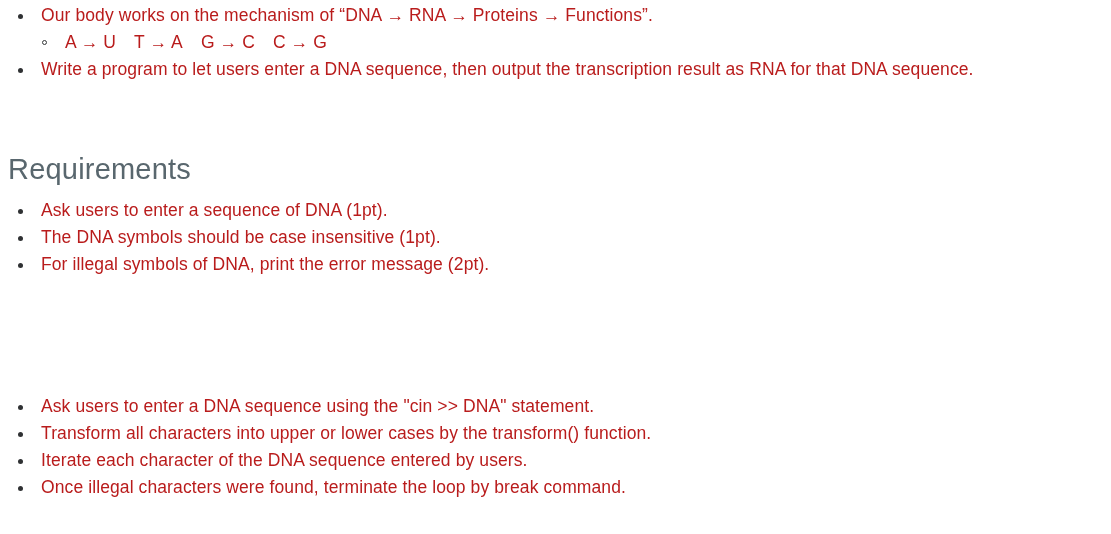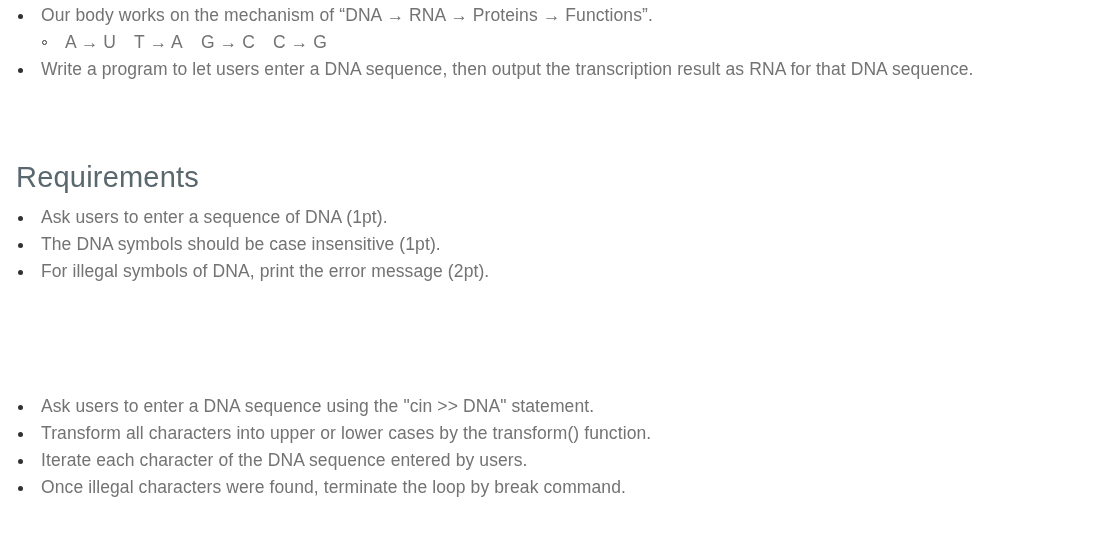--- a/index.html
+++ b/index.html
@@ -29,21 +29,21 @@
     list-style: none;
     margin: 0;
     padding: 0;
   }
 
   ul.bullets > li {
     position: relative;
     padding-left: 31px;
     font-size: 17.5px;
     line-height: 27px;
-    color: #737373;
+    color: #b91c1c;
     letter-spacing: 0.1px;
     white-space: nowrap;
   }
 
   ul.bullets > li.lvl1::before {
     content: "";
     position: absolute;
     left: 8px;
     top: 12px;
     width: 5px;
@@ -74,32 +74,32 @@
   }
 
   .arrow-row span.pair {
     display: inline-block;
     margin-right: 18px;
     text-align: center;
   }
 
   
   h2.section-title {
-    margin: 8px;
+    margin: 0;
     font-size: 29px;
     line-height: 34px;
     font-weight: 400;
     color: #59676e;
     letter-spacing: 0.2px;
   }
 
   
   .block-intro   { position: absolute; left: 10px; top: 2px;   }
   .title-req     { position: absolute; left: 8px;  top: 152px; }
-  .block-req     { position: absolute; left: 10px; top: 204px; }
+  .block-req     { position: absolute; left: 10px; top: 197px; }
   .title-steps   { position: absolute; left: 8px;  top: 348px; }
   .block-steps   { position: absolute; left: 10px; top: 393px; }
 </style>
 </head>
 <body>
 
 <div class="page">
 
   <ul class="bullets block-intro">
     <li class="lvl1">Our body works on the mechanism of “DNA → RNA → Proteins → Functions”.</li>

